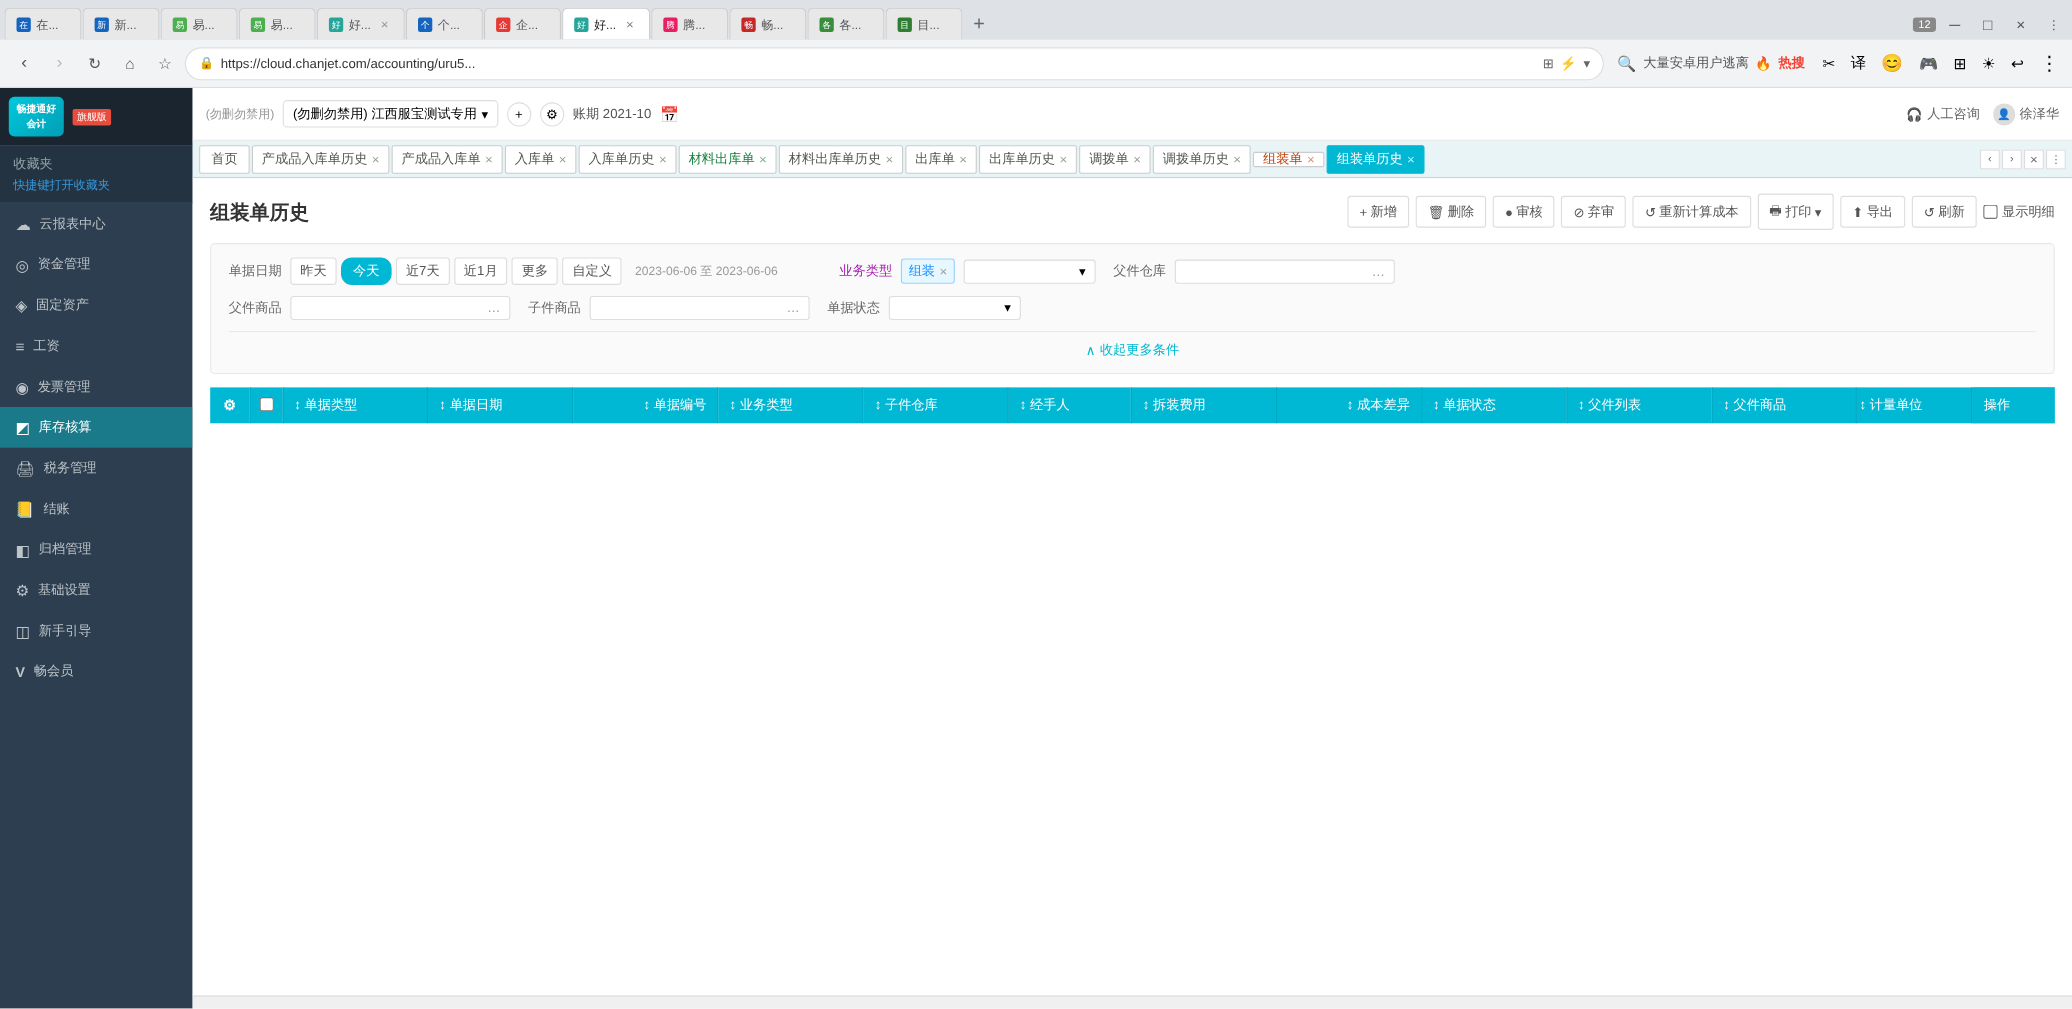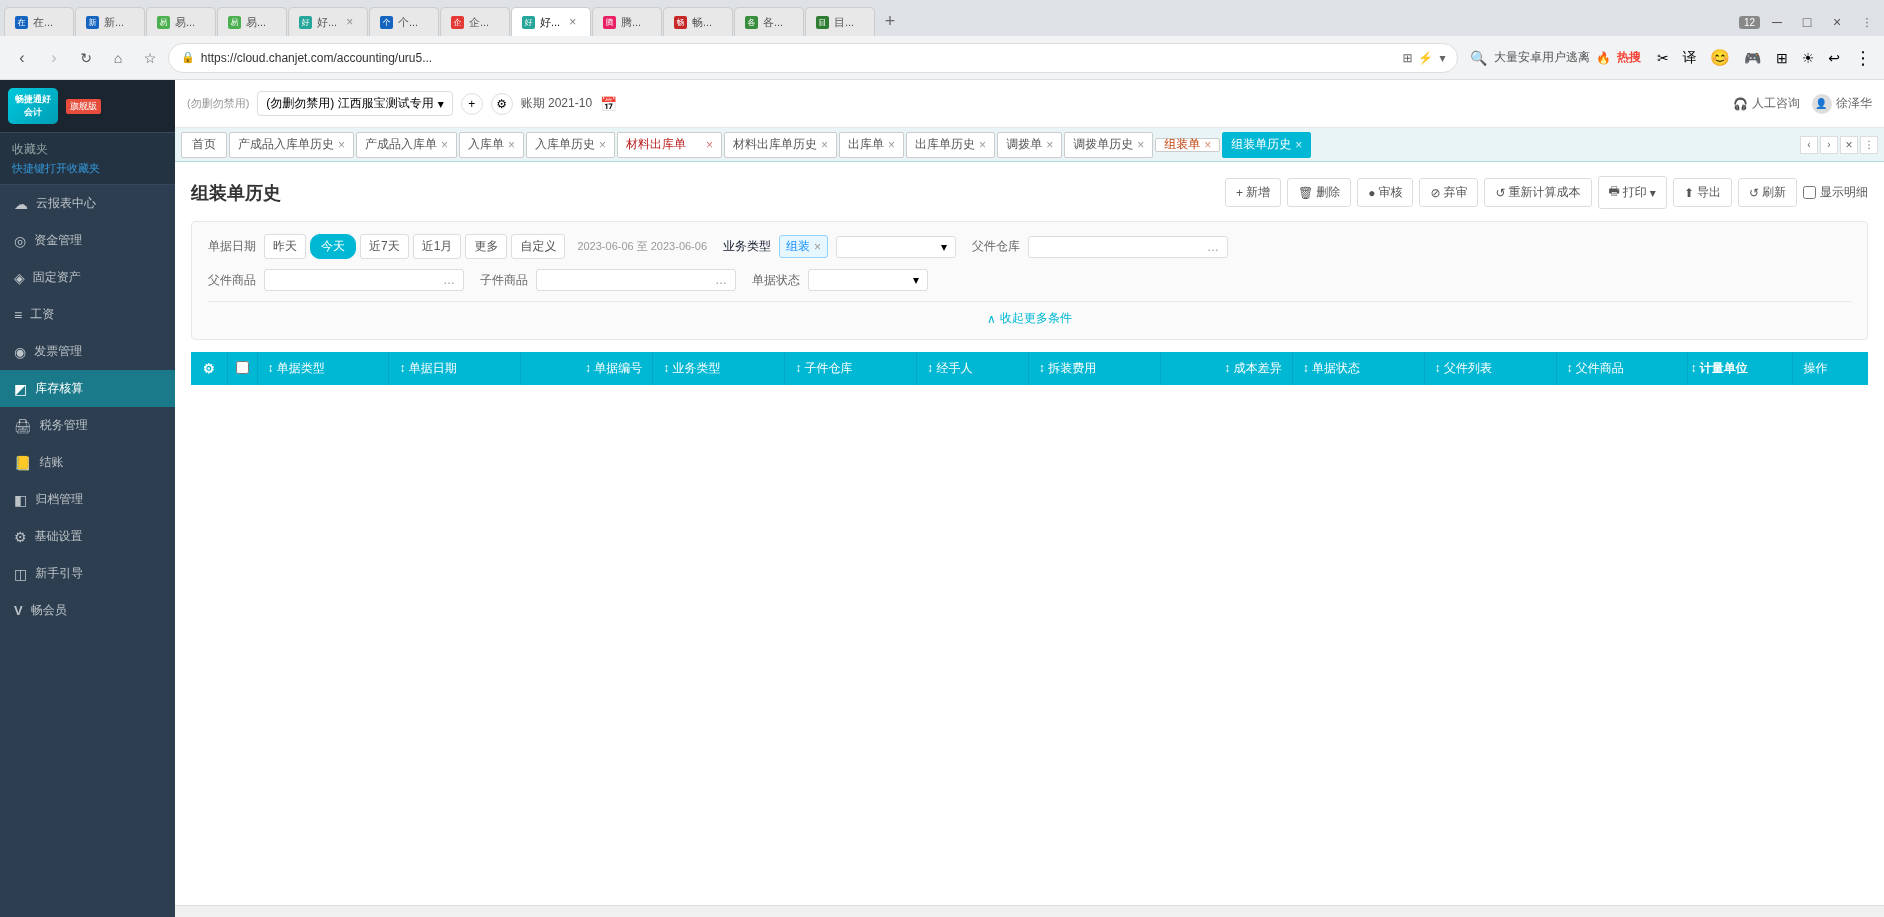--- a/index.html
+++ b/index.html
@@ -219,21 +219,21 @@
           <span style="opacity:0.6;">×</span>
         </div>
         <div style="height:26px;padding:0 8px;background:#fff;border:1px solid #ccc;border-radius:2px;display:flex;align-items:center;gap:4px;font-size:12px;color:#555;cursor:pointer;white-space:nowrap;flex-shrink:0;">
           <span>入库单</span>
           <span style="opacity:0.6;">×</span>
         </div>
         <div style="height:26px;padding:0 8px;background:#fff;border:1px solid #ccc;border-radius:2px;display:flex;align-items:center;gap:4px;font-size:12px;color:#555;cursor:pointer;white-space:nowrap;flex-shrink:0;">
           <span>入库单历史</span>
           <span style="opacity:0.6;">×</span>
         </div>
-        <div style="height:26px;padding:0 8px;background:#fff;border:1px solid #ccc;border-radius:2px;display:flex;align-items:center;gap:20px;font-size:12px;color:#b91c1c;cursor:pointer;white-space:nowrap;flex-shrink:0;">
+        <div style="height:26px;padding:0 8px;background:#fff;border:1px solid #ccc;border-radius:2px;display:flex;align-items:center;gap:4px;font-size:12px;color:#15803d;cursor:pointer;white-space:nowrap;flex-shrink:0;">
           <span>材料出库单</span>
           <span style="opacity:0.6;">×</span>
         </div>
         <div style="height:26px;padding:0 8px;background:#fff;border:1px solid #ccc;border-radius:2px;display:flex;align-items:center;gap:4px;font-size:12px;color:#555;cursor:pointer;white-space:nowrap;flex-shrink:0;">
           <span>材料出库单历史</span>
           <span style="opacity:0.6;">×</span>
         </div>
         <div style="height:26px;padding:0 8px;background:#fff;border:1px solid #ccc;border-radius:2px;display:flex;align-items:center;gap:4px;font-size:12px;color:#555;cursor:pointer;white-space:nowrap;flex-shrink:0;">
           <span>出库单</span>
           <span style="opacity:0.6;">×</span>
@@ -323,21 +323,21 @@
                 <button style="padding:3px 10px;border:1px solid #00b8d4;border-radius:10px;background:#00b8d4;cursor:pointer;font-size:12px;color:#fff;">今天</button>
                 <button style="padding:3px 8px;border:1px solid #ddd;border-radius:3px;background:#fff;cursor:pointer;font-size:12px;color:#555;">近7天</button>
                 <button style="padding:3px 8px;border:1px solid #ddd;border-radius:3px;background:#fff;cursor:pointer;font-size:12px;color:#555;">近1月</button>
                 <button style="padding:3px 8px;border:1px solid #ddd;border-radius:3px;background:#fff;cursor:pointer;font-size:12px;color:#555;">更多</button>
                 <button style="padding:3px 8px;border:1px solid #ddd;border-radius:3px;background:#fff;cursor:pointer;font-size:12px;color:#555;">自定义</button>
               </div>
               <span style="font-size:11px;color:#999;margin-left:4px;">2023-06-06 至 2023-06-06</span>
             </div>
 
             <div style="display:flex;align-items:center;gap:8px;">
-              <span style="color:#0f172a;font-size:12px;white-space:nowrap;">业务类型</span>
+              <span style="color:#a21caf;font-size:12px;white-space:nowrap;margin-left:40px;">业务类型</span>
               <div style="display:flex;align-items:center;gap:4px;border:1px solid #91d5ff;border-radius:3px;padding:2px 6px;background:#e6f7ff;">
                 <span style="font-size:12px;color:#1890ff;">组装</span>
                 <span style="font-size:12px;cursor:pointer;color:#999;">×</span>
               </div>
               <div style="display:flex;align-items:center;gap:4px;border:1px solid #ddd;border-radius:3px;padding:3px 8px;background:#fff;min-width:120px;cursor:pointer;font-size:12px;">
                 <span></span>
                 <span style="margin-left:auto;">▾</span>
               </div>
             </div>
 
@@ -421,21 +421,21 @@
                 </th>
                 <th style="padding:8px 10px;text-align:left;border-right:1px solid #00a8c4;font-weight:normal;white-space:nowrap;cursor:pointer;">
                   <span>↕ 单据状态</span>
                 </th>
                 <th style="padding:8px 10px;text-align:left;border-right:1px solid #00a8c4;font-weight:normal;white-space:nowrap;cursor:pointer;">
                   <span>↕ 父件列表</span>
                 </th>
                 <th style="padding:8px 10px;text-align:left;border-right:1px solid #00a8c4;font-weight:normal;white-space:nowrap;cursor:pointer;">
                   <span>↕ 父件商品</span>
                 </th>
-                <th style="padding:8px 2px;text-align:left;border-right:1px solid #00a8c4;font-weight:bold;white-space:nowrap;cursor:pointer;">
+                <th style="padding:8px 2px;text-align:left;border-right:1px solid #00a8c4;font-weight:normal;white-space:nowrap;cursor:pointer;">
                   <span>↕ 计量单位</span>
                 </th>
                 <th style="padding:8px 10px;text-align:left;font-weight:normal;white-space:nowrap;background:#00b8d4;">
                   <span>操作</span>
                 </th>
               </tr>
             </thead>
             <tbody>
               
             </tbody>

